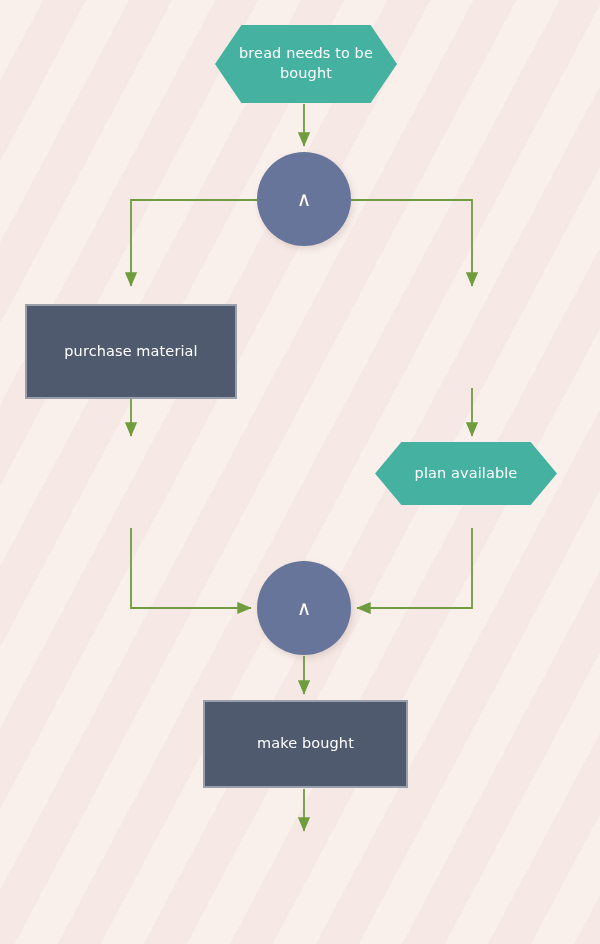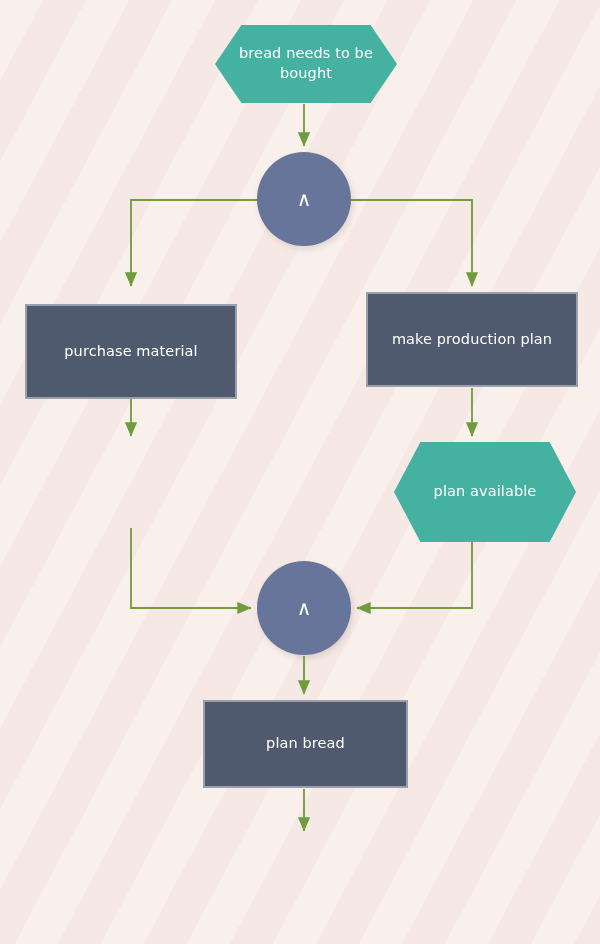--- a/index.html
+++ b/index.html
@@ -92,31 +92,28 @@
   </div>
 
   <div class="node circ" style="left:257px; top:152px; width:94px; height:94px;">
     <span class="nodelabel">∧</span>
   </div>
 
   <div class="node rect" style="left:25px; top:304px; width:212px; height:95px;">
     <span class="nodelabel">purchase material</span>
   </div>
 
-  <div class="node rect" style="left:366px; top:292px; width:212px; height:95px;">
-    <span class="nodelabel">make production plan</span>
-  </div>
 
 
-  <div class="node hex" style="left:394px; top:442px; width:182px; height:100px;">
+  <div class="node hex" style="left:375px; top:442px; width:182px; height:63px;">
     <span class="nodelabel">plan available</span>
   </div>
 
   <div class="node circ" style="left:257px; top:561px; width:94px; height:94px;">
     <span class="nodelabel">∧</span>
   </div>
 
   <div class="node rect" style="left:203px; top:700px; width:205px; height:88px;">
-    <span class="nodelabel">plan bread</span>
+    <span class="nodelabel">make bought</span>
   </div>
 
 
 </div>
 
 </body></html>

